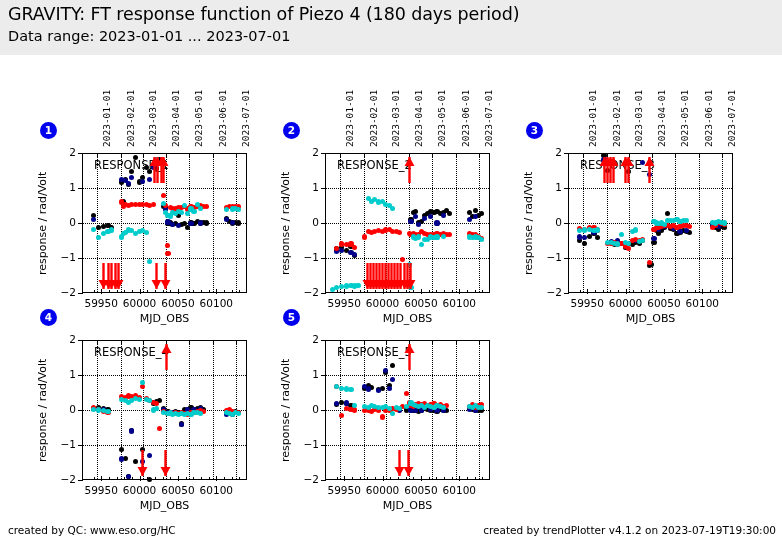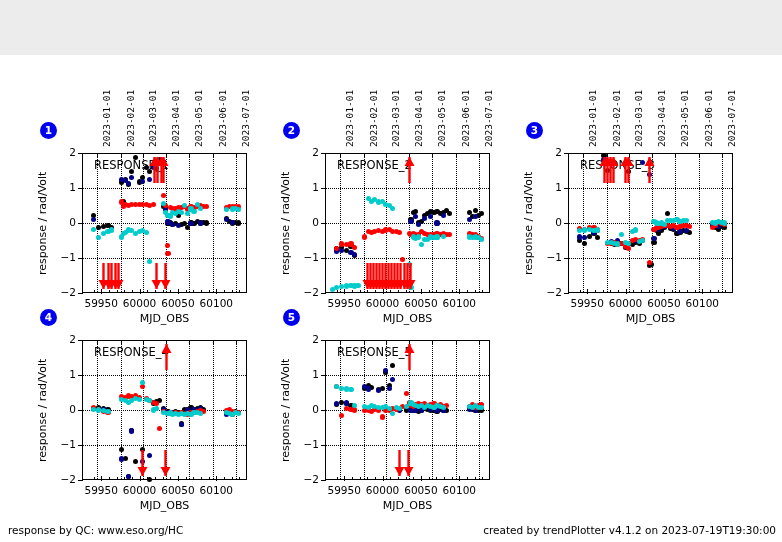--- a/index.html
+++ b/index.html
@@ -64,20 +64,22 @@
   .series-name{
     position:absolute;font-size:11.5px;color:#000;white-space:nowrap;
   }
   .pt{position:absolute;border-radius:50%;}
   .arrow{position:absolute;}
 </style>
 </head>
 <body>
 
 <div id="header">
+  <div id="title">GRAVITY: FT response function of Piezo 4 (180 days period)</div>
+  <div id="subtitle">Data range: 2023-01-01 ... 2023-07-01</div>
 </div>
 
 <div id="plots">
     <div class="badge" style="left: 40px; top: 122px; background: rgb(0, 0, 238);">1</div>
     <div class="plotbox" style="left: 82px; top: 153px; width: 165px; height: 140px;"></div>
     <div class="gridv" style="left: 97.3488px; top: 154px; height: 138px;"></div>
     <div class="datelab" style="left: 101.349px; top: 147px;">2023-01-01</div>
     <div class="tickb" style="left: 97.3488px; top: 153px; height: 4px;"></div>
     <div class="gridv" style="left: 121.14px; top: 154px; height: 138px;"></div>
     <div class="datelab" style="left: 125.14px; top: 147px;">2023-02-01</div>
@@ -1140,14 +1142,14 @@
     <svg class="arrow" width="11" height="26" style="left: 393.942px; top: 450px;">
       <line x1="5.5" x2="5.5" y1="0" y2="26" stroke="#ff0000" stroke-width="2.4"></line>
       <polygon points="5.5,26 0.5,17 10.5,17" fill="#ff0000"></polygon>
     </svg>
     <svg class="arrow" width="11" height="26" style="left: 403.151px; top: 450px;">
       <line x1="5.5" x2="5.5" y1="0" y2="26" stroke="#ff0000" stroke-width="2.4"></line>
       <polygon points="5.5,26 0.5,17 10.5,17" fill="#ff0000"></polygon>
     </svg>
   </div>
 
-<div id="footer-left">response by QC: www.eso.org/HC</div>
+<div id="footer-left">created by QC: www.eso.org/HC</div>
 <div id="footer-right">created by trendPlotter v4.1.2 on 2023-07-19T19:30:00</div>
 
 </body></html>

